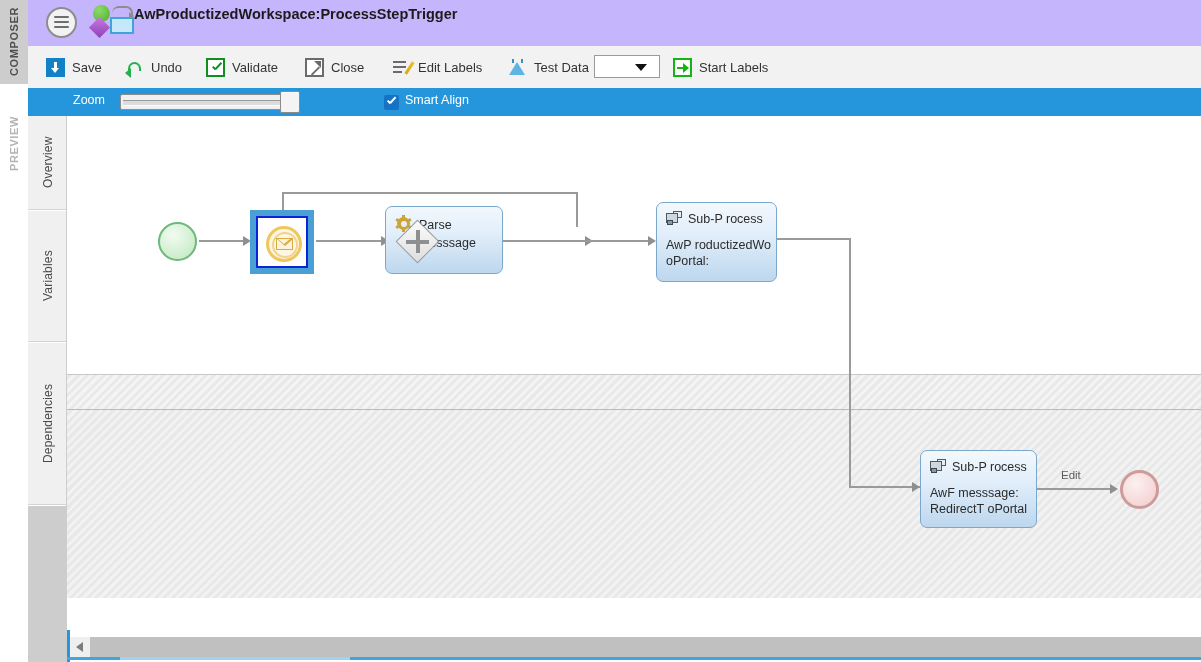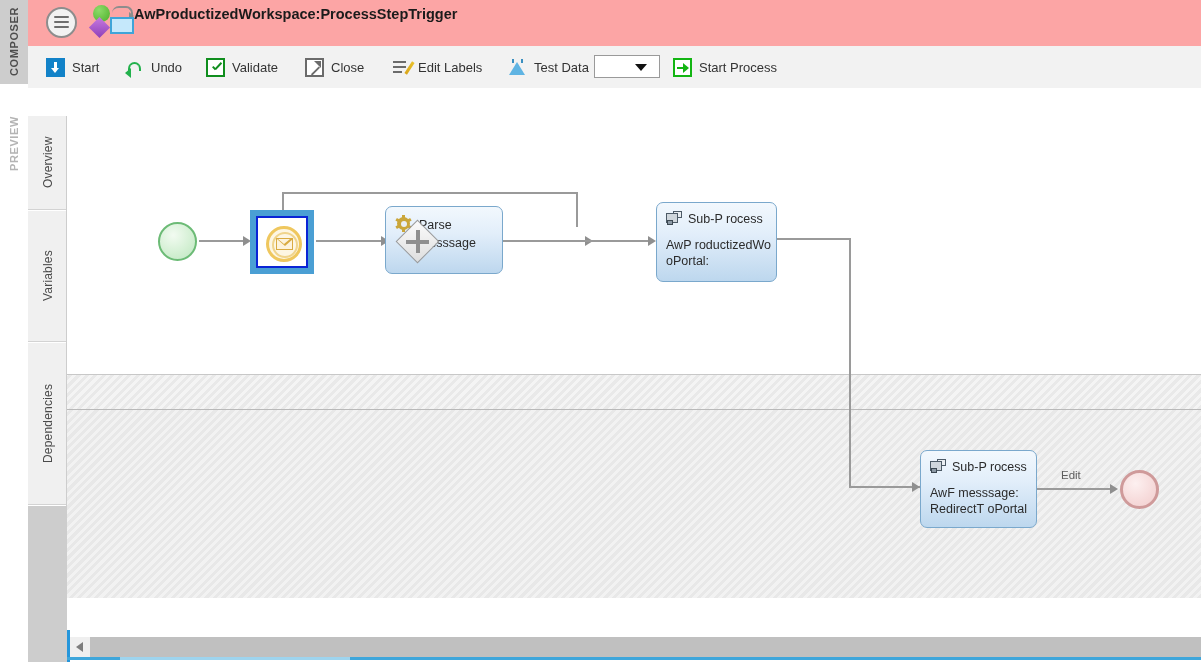--- a/index.html
+++ b/index.html
@@ -19,21 +19,21 @@
     text-align:center;
     font-size:11px;font-weight:bold;letter-spacing:.6px;
     color:#555;
     display:flex;align-items:center;justify-content:center;
     box-sizing:border-box;
   }
   .appbar .vtab.composer{top:0;height:84px;background:#cdcdcd;color:#4d4d4d;}
   .appbar .vtab.preview{top:84px;height:120px;background:#ffffff;color:#b4b4b4;}
 
   
-  .header{position:absolute;left:28px;top:0;width:1173px;height:46px;background:#fca5a5;}
+  .header{position:absolute;left:28px;top:0;width:1173px;height:46px;background:#c4b5fd;}
   .hamburger{
     position:absolute;left:18px;top:7px;width:31px;height:31px;border-radius:50%;
     border:2px solid #8d8d8d;box-sizing:border-box;background:#f2f2f2;
   }
   .hamburger i{position:absolute;left:6px;width:15px;height:2px;background:#6e6e6e;border-radius:1px;}
   .hamburger i:nth-child(1){top:7px;}
   .hamburger i:nth-child(2){top:12px;}
   .hamburger i:nth-child(3){top:17px;}
 
   .applogo{position:absolute;left:60px;top:4px;width:46px;height:38px;}
@@ -255,21 +255,21 @@
       <div class="pdiamond"></div>
     </div>
     <div class="titlewrap">
       <div class="title">AwProductizedWorkspace:ProcessStepTrigger</div>
     </div>
   </div>
 
   <div class="toolbar">
     <div class="tbtn" style="left:18px;">
       <span class="ic ic-save"></span>
-      <span>Start</span>
+      <span>Save</span>
     </div>
     <div class="tbtn" style="left:97px;">
       <span class="ic ic-undo"></span>
       <span>Undo</span>
     </div>
     <div class="tbtn" style="left:178px;">
       <span class="ic ic-val"></span>
       <span>Validate</span>
     </div>
     <div class="tbtn" style="left:277px;">
@@ -286,24 +286,31 @@
     </div>
     <div class="tbtn" style="left:480px;">
       <span class="ic ic-flask"></span>
       <span>Test Data</span>
     </div>
     <div class="tdsel" style="left:566px;">
       <span style="position:absolute;left:6px;top:3px;font-size:12px;color:#222;"></span>
     </div>
     <div class="tbtn" style="left:645px;">
       <span class="ic ic-start"></span>
-      <span>Start Process</span>
-    </div>
-  </div>
-
+      <span>Start Labels</span>
+    </div>
+  </div>
+
+  <div class="zoomband">
+    <div class="zlabel">Zoom</div>
+    <div class="ztrack"></div>
+    <div class="zthumb"></div>
+    <div class="sacheck"></div>
+    <div class="salabel">Smart Align</div>
+  </div>
 
   <div class="leftpanel">
     <div class="ltab t1">
       <span>Overview</span>
     </div>
     <div class="ltab t2">
       <span>Variables</span>
     </div>
     <div class="ltab t3">
       <span>Dependencies</span>

